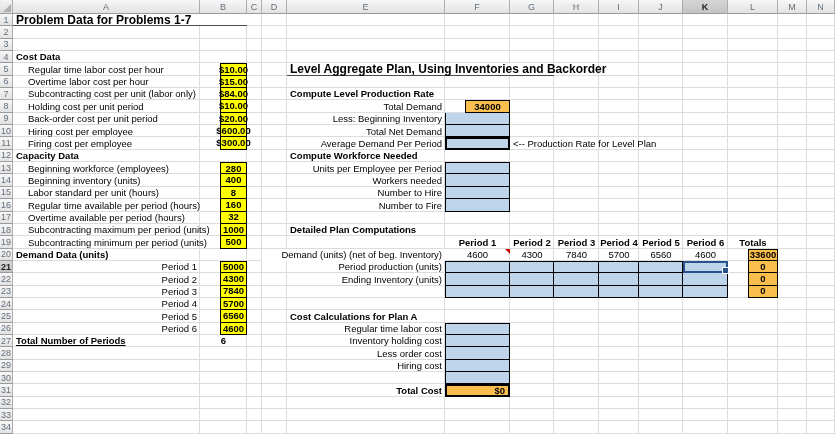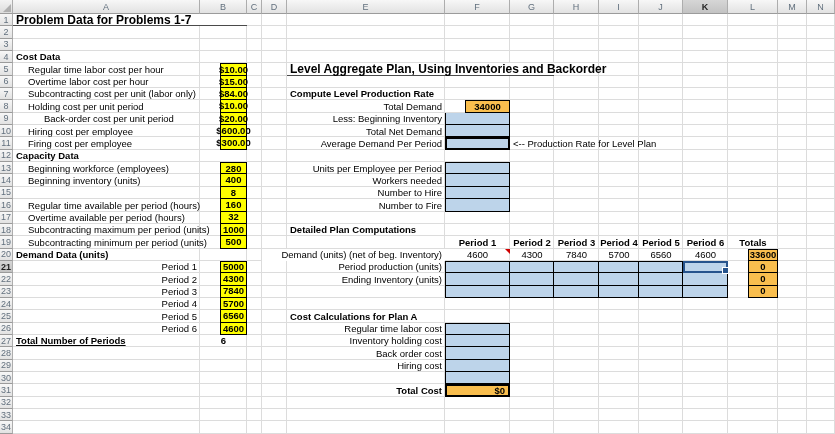--- a/index.html
+++ b/index.html
@@ -601,31 +601,32 @@
     <div class="cell title under opaque" style="grid-area: 2 / 2 / auto / span 2; text-align: center;">Problem Data for Problems 1-7</div>
     <div class="cell bold" style="grid-area: 5 / 2 / auto / span 1;">Cost Data</div>
     <div class="cell indent" style="grid-area: 6 / 2 / auto / span 1;">Regular time labor cost per hour</div>
     <div class="cell yellow val bx" style="grid-area: 6 / 3 / auto / span 1;">$10.00</div>
     <div class="cell indent" style="grid-area: 7 / 2 / auto / span 1;">Overtime labor cost per hour</div>
     <div class="cell yellow val bx-nt" style="grid-area: 7 / 3 / auto / span 1;">$15.00</div>
     <div class="cell indent" style="grid-area: 8 / 2 / auto / span 1;">Subcontracting cost per unit (labor only)</div>
     <div class="cell yellow val bx-nt" style="grid-area: 8 / 3 / auto / span 1;">$84.00</div>
     <div class="cell indent" style="grid-area: 9 / 2 / auto / span 1;">Holding cost per unit period</div>
     <div class="cell yellow val bx-nt" style="grid-area: 9 / 3 / auto / span 1;">$10.00</div>
-    <div class="cell indent" style="grid-area: 10 / 2 / auto / span 1; margin-left: 16px;">Back-order cost per unit period</div>
+    <div class="cell indent" style="grid-area: 10 / 2 / auto / span 1;">Back-order cost per unit period</div>
     <div class="cell yellow val bx-nt" style="grid-area: 10 / 3 / auto / span 1;">$20.00</div>
     <div class="cell indent" style="grid-area: 11 / 2 / auto / span 1;">Hiring cost per employee</div>
     <div class="cell yellow val bx-nt" style="grid-area: 11 / 3 / auto / span 1;">$600.00</div>
     <div class="cell indent" style="grid-area: 12 / 2 / auto / span 1;">Firing cost per employee</div>
     <div class="cell yellow val bx-nt" style="grid-area: 12 / 3 / auto / span 1;">$300.00</div>
     <div class="cell indent" style="grid-area: 14 / 2 / auto / span 1;">Beginning workforce (employees)</div>
     <div class="cell bold" style="grid-area: 13 / 2 / auto / span 1;">Capacity Data</div>
     <div class="cell yellow val bx" style="grid-area: 14 / 3 / auto / span 1;">280</div>
     <div class="cell indent" style="grid-area: 15 / 2 / auto / span 1;">Beginning inventory (units)</div>
     <div class="cell yellow val bx-nt" style="grid-area: 15 / 3 / auto / span 1;">400</div>
+    <div class="cell indent" style="grid-area: 16 / 2 / auto / span 1;">Labor standard per unit (hours)</div>
     <div class="cell yellow val bx-nt" style="grid-area: 16 / 3 / auto / span 1;">8</div>
     <div class="cell indent" style="grid-area: 17 / 2 / auto / span 1;">Regular time available per period (hours)</div>
     <div class="cell yellow val bx-nt" style="grid-area: 17 / 3 / auto / span 1;">160</div>
     <div class="cell indent" style="grid-area: 18 / 2 / auto / span 1;">Overtime available per period (hours)</div>
     <div class="cell yellow val bx-nt" style="grid-area: 18 / 3 / auto / span 1;">32</div>
     <div class="cell indent" style="grid-area: 19 / 2 / auto / span 1;">Subcontracting maximum per period (units)</div>
     <div class="cell yellow val bx-nt" style="grid-area: 19 / 3 / auto / span 1;">1000</div>
     <div class="cell indent" style="grid-area: 20 / 2 / auto / span 1;">Subcontracting minimum per period (units)</div>
     <div class="cell yellow val bx-nt" style="grid-area: 20 / 3 / auto / span 1;">500</div>
     <div class="cell bold" style="grid-area: 21 / 2 / auto / span 1;">Demand Data (units)</div>
@@ -647,20 +648,21 @@
     <div class="cell bold" style="grid-area: 8 / 6 / auto / span 1;">Compute Level Production Rate</div>
     <div class="cell rlabel" style="grid-area: 9 / 6 / auto / span 1;">Total Demand</div>
     <div class="cell amber val bx" style="grid-area: 9 / 7 / auto / span 1;">34000</div>
     <div class="cell rlabel" style="grid-area: 10 / 6 / auto / span 1;">Less: Beginning Inventory</div>
     <div class="cell blue bx-nt" style="grid-area: 10 / 7 / auto / span 1;"></div>
     <div class="cell rlabel" style="grid-area: 11 / 6 / auto / span 1;">Total Net Demand</div>
     <div class="cell blue bx-nt" style="grid-area: 11 / 7 / auto / span 1;"></div>
     <div class="cell rlabel" style="grid-area: 12 / 6 / auto / span 1;">Average Demand Per Period</div>
     <div class="cell blue bx-thick" style="grid-area: 12 / 7 / auto / span 1;"></div>
     <div class="cell " style="grid-area: 12 / 8 / auto / span 4;">&lt;-- Production Rate for Level Plan</div>
+    <div class="cell bold" style="grid-area: 13 / 6 / auto / span 1;">Compute Workforce Needed</div>
     <div class="cell rlabel" style="grid-area: 14 / 6 / auto / span 1;">Units per Employee per Period</div>
     <div class="cell blue bx" style="grid-area: 14 / 7 / auto / span 1;"></div>
     <div class="cell rlabel" style="grid-area: 15 / 6 / auto / span 1;">Workers needed</div>
     <div class="cell blue bx-nt" style="grid-area: 15 / 7 / auto / span 1;"></div>
     <div class="cell rlabel" style="grid-area: 16 / 6 / auto / span 1;">Number to Hire</div>
     <div class="cell blue bx-nt" style="grid-area: 16 / 7 / auto / span 1;"></div>
     <div class="cell rlabel" style="grid-area: 17 / 6 / auto / span 1;">Number to Fire</div>
     <div class="cell blue bx-nt" style="grid-area: 17 / 7 / auto / span 1;"></div>
     <div class="cell bold" style="grid-area: 19 / 6 / auto / span 1;">Detailed Plan Computations</div>
     <div class="cell center bold" style="grid-area: 20 / 7 / auto / span 1;">Period 1</div>
@@ -699,21 +701,21 @@
     <div class="cell blue dg" style="grid-area: 24 / 9 / auto / span 1;"></div>
     <div class="cell blue dg" style="grid-area: 24 / 10 / auto / span 1;"></div>
     <div class="cell blue dg" style="grid-area: 24 / 11 / auto / span 1;"></div>
     <div class="cell blue dg" style="grid-area: 24 / 12 / auto / span 1;"></div>
     <div class="cell amber val bx-nt" style="grid-area: 24 / 13 / auto / span 1;">0</div>
     <div class="cell bold" style="grid-area: 26 / 6 / auto / span 1;">Cost Calculations for Plan A</div>
     <div class="cell rlabel" style="grid-area: 27 / 6 / auto / span 1;">Regular time labor cost</div>
     <div class="cell blue bx" style="grid-area: 27 / 7 / auto / span 1;"></div>
     <div class="cell rlabel" style="grid-area: 28 / 6 / auto / span 1;">Inventory holding cost</div>
     <div class="cell blue bx-nt" style="grid-area: 28 / 7 / auto / span 1;"></div>
-    <div class="cell rlabel" style="grid-area: 29 / 6 / auto / span 1;">Back order cost</div>
+    <div class="cell rlabel" style="grid-area: 29 / 6 / auto / span 1;">Less order cost</div>
     <div class="cell blue bx-nt" style="grid-area: 29 / 7 / auto / span 1;"></div>
     <div class="cell rlabel" style="grid-area: 30 / 6 / auto / span 1;">Hiring cost</div>
     <div class="cell blue bx-nt" style="grid-area: 30 / 7 / auto / span 1;"></div>
     <div class="cell blue bx-nt" style="grid-area: 31 / 7 / auto / span 1;"></div>
     <div class="cell rlabel bold" style="grid-area: 32 / 6 / auto / span 1;">Total Cost</div>
     <div class="cell amber rval bx-thick" style="grid-area: 32 / 7 / auto / span 1;">$0</div>
     <div class="cell selection" style="grid-area: 22 / 12;"></div>
   </div>
 
 </body></html>

